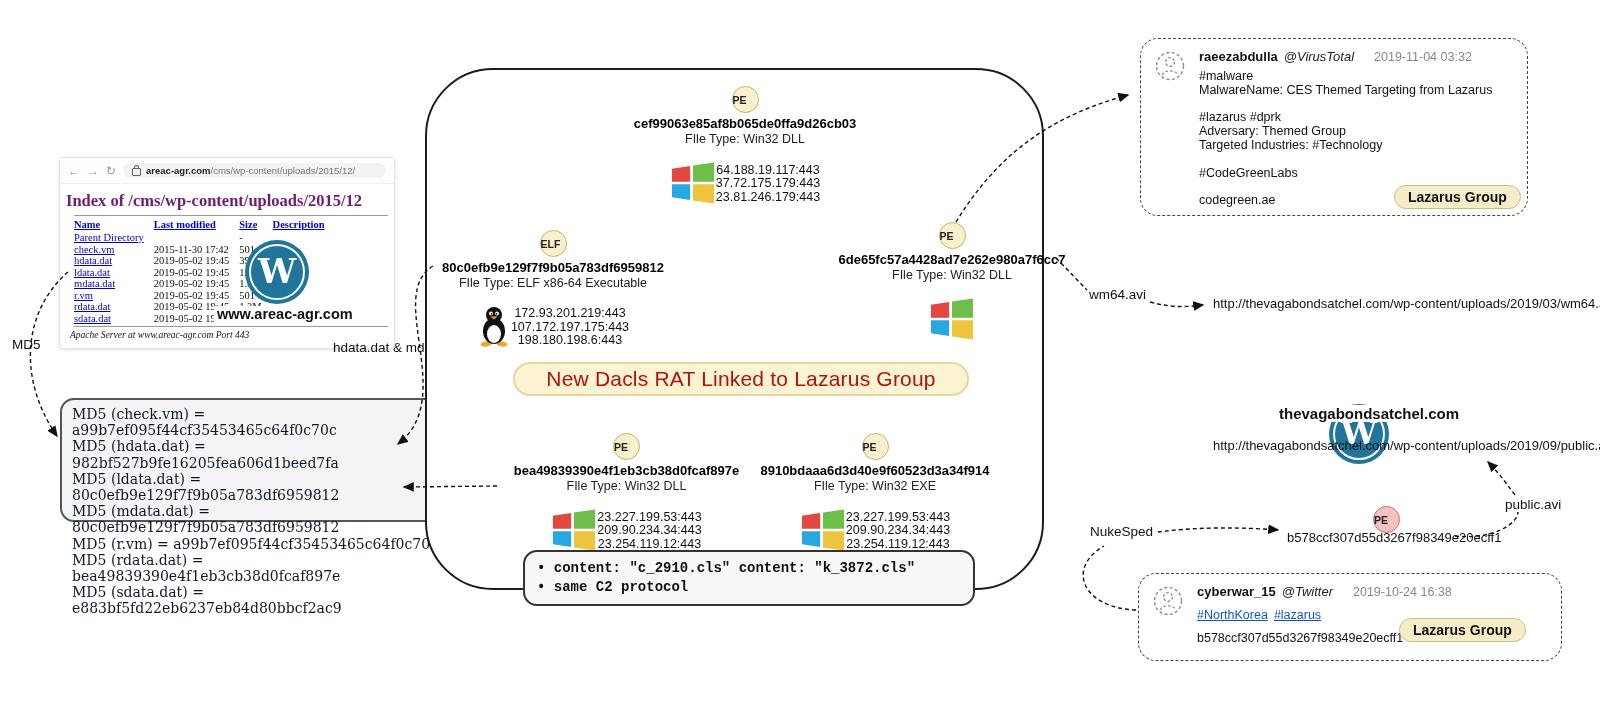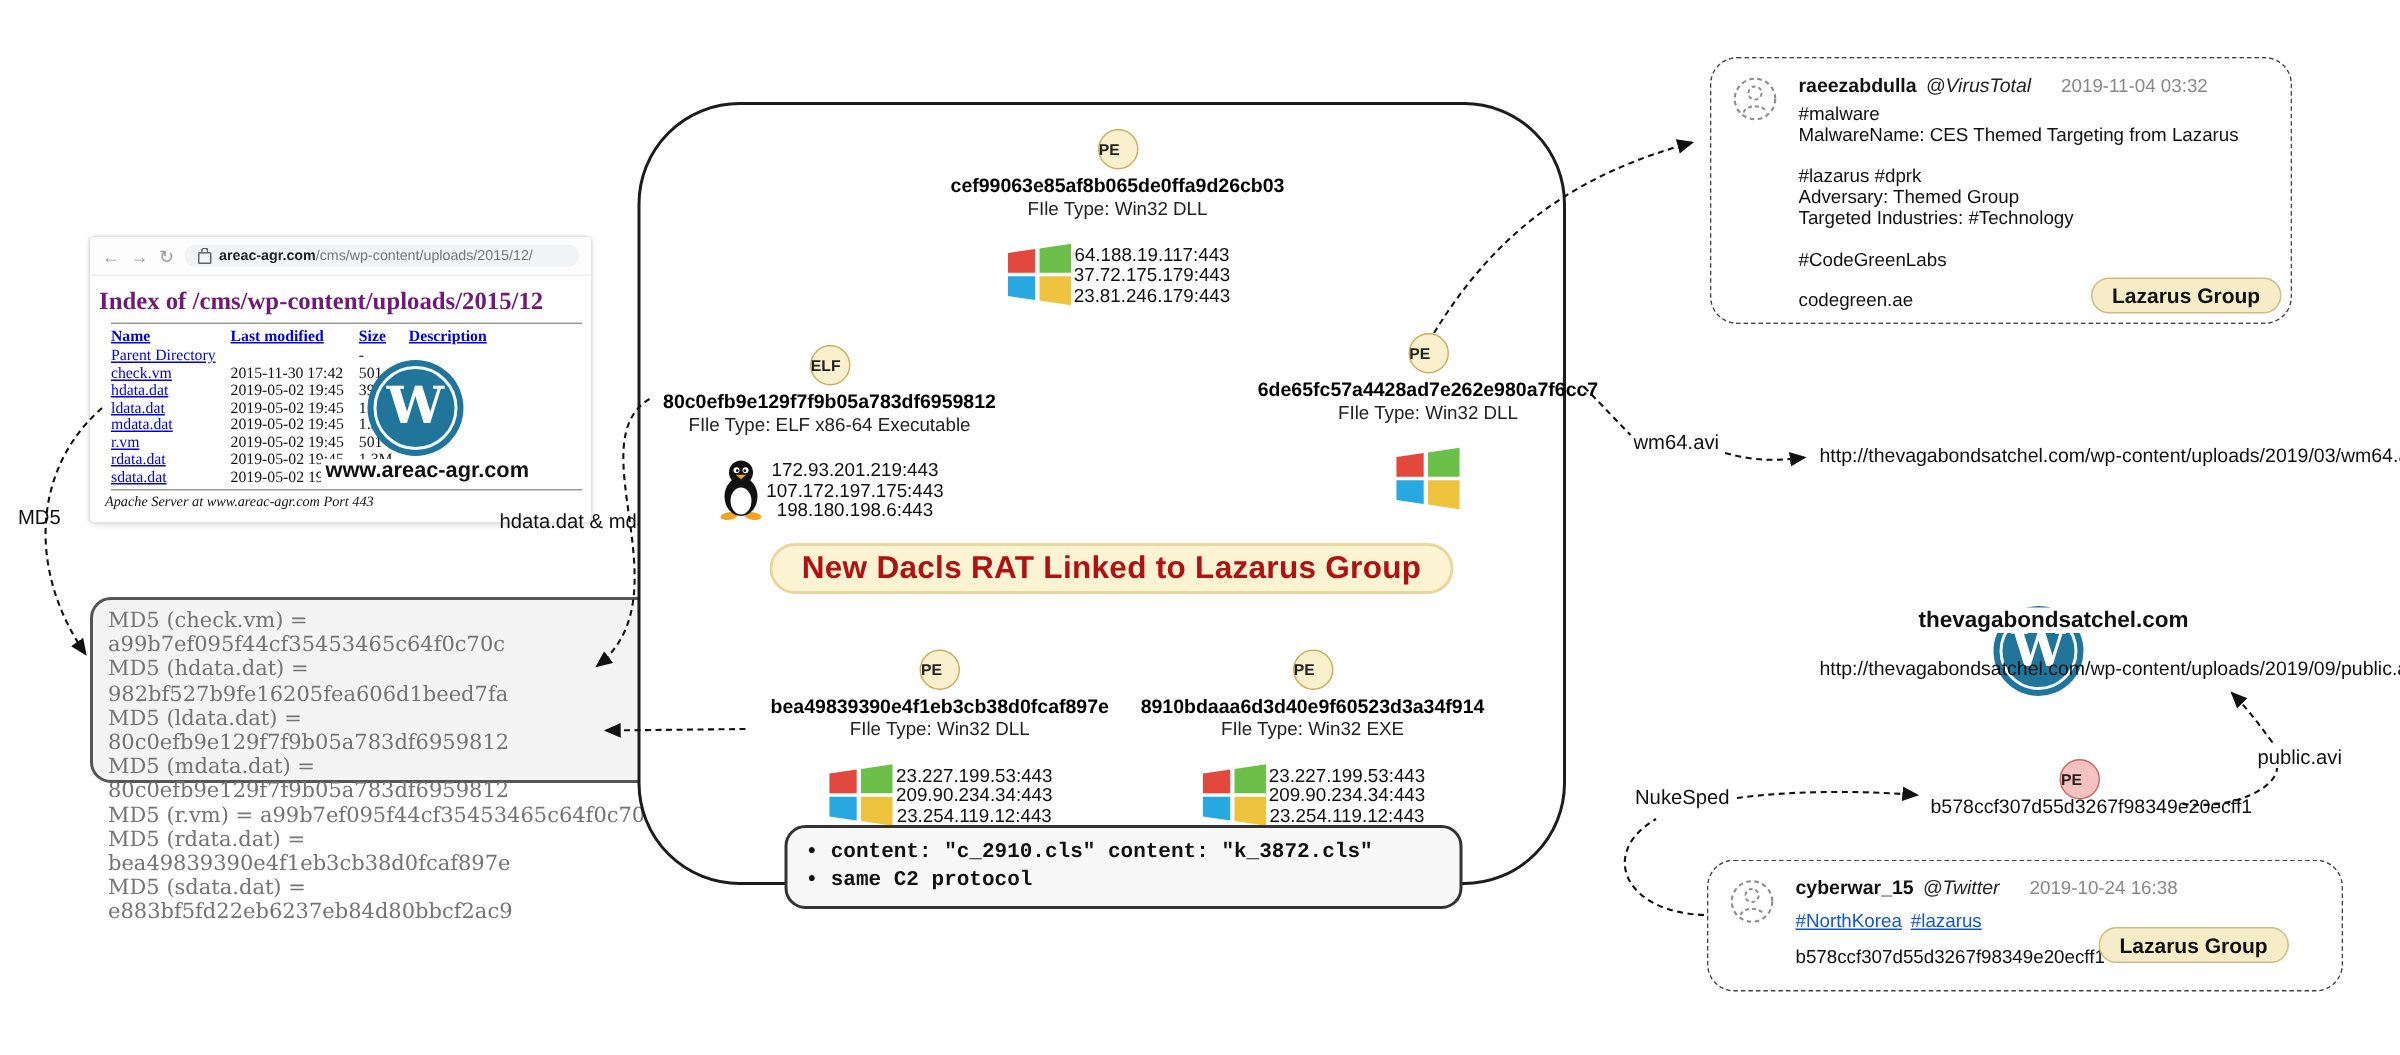--- a/index.html
+++ b/index.html
@@ -27,29 +27,29 @@
 
   
   .wplogo{border-radius:50%;background:#21759b;display:flex;align-items:center;justify-content:center;position:relative;}
   .wplogo .ring{position:absolute;inset:4px;border:2px solid #fff;border-radius:50%;opacity:.95;}
   .wplogo .w{font-family:"DejaVu Serif",serif;color:#fff;font-weight:bold;position:relative;top:-1px;}
   .sitelabel{background:#fff;font-weight:bold;padding:0 3px;white-space:nowrap;}
 
   
   #md5box{left:60px;top:398px;width:403px;height:124px;background:#f4f4f4;border:2px solid #555;
           border-radius:14px;padding:6px 10px 4px 10px;box-sizing:border-box;
-          font-family:"DejaVu Serif",serif;font-size:14px;line-height:16.2px;color:#737373;}
+          font-family:"DejaVu Serif",serif;font-size:14px;line-height:16.2px;color:#0f172a;}
 
   
   #maincontainer{left:425px;top:68px;width:615px;height:518px;border:2px solid #1c1c1c;border-radius:68px;background:#fff;}
 
   
   #titlebanner{left:513px;top:362px;width:456px;height:34px;background:#fcf3d3;border:2px solid #e7d79e;
                border-radius:18px;display:flex;align-items:center;justify-content:center;
-               font-size:21px;font-weight:bold;color:#b01212;letter-spacing:.2px;box-sizing:border-box;}
+               font-size:21px;font-weight:normal;color:#b01212;letter-spacing:.2px;box-sizing:border-box;}
 
   
   .sample{text-align:center;}
   .badge{width:27px;height:27px;border-radius:50%;background:#faf0cd;border:1.5px solid #c9b061;
          display:flex;align-items:center;justify-content:flex-start;font-size:10.5px;font-weight:bold;color:#222;
          margin:0 auto 3px auto;box-sizing:border-box;}
   .badge.pink{background:#f6c1c1;border-color:#cc6a6a;}
   .hash{font-weight:bold;font-size:13px;color:#000;white-space:nowrap;}
   .ftype{font-size:12.5px;color:#222;margin-top:1px;}
   .samplebody{display:flex;justify-content:center;align-items:center;margin-top:15px;}

